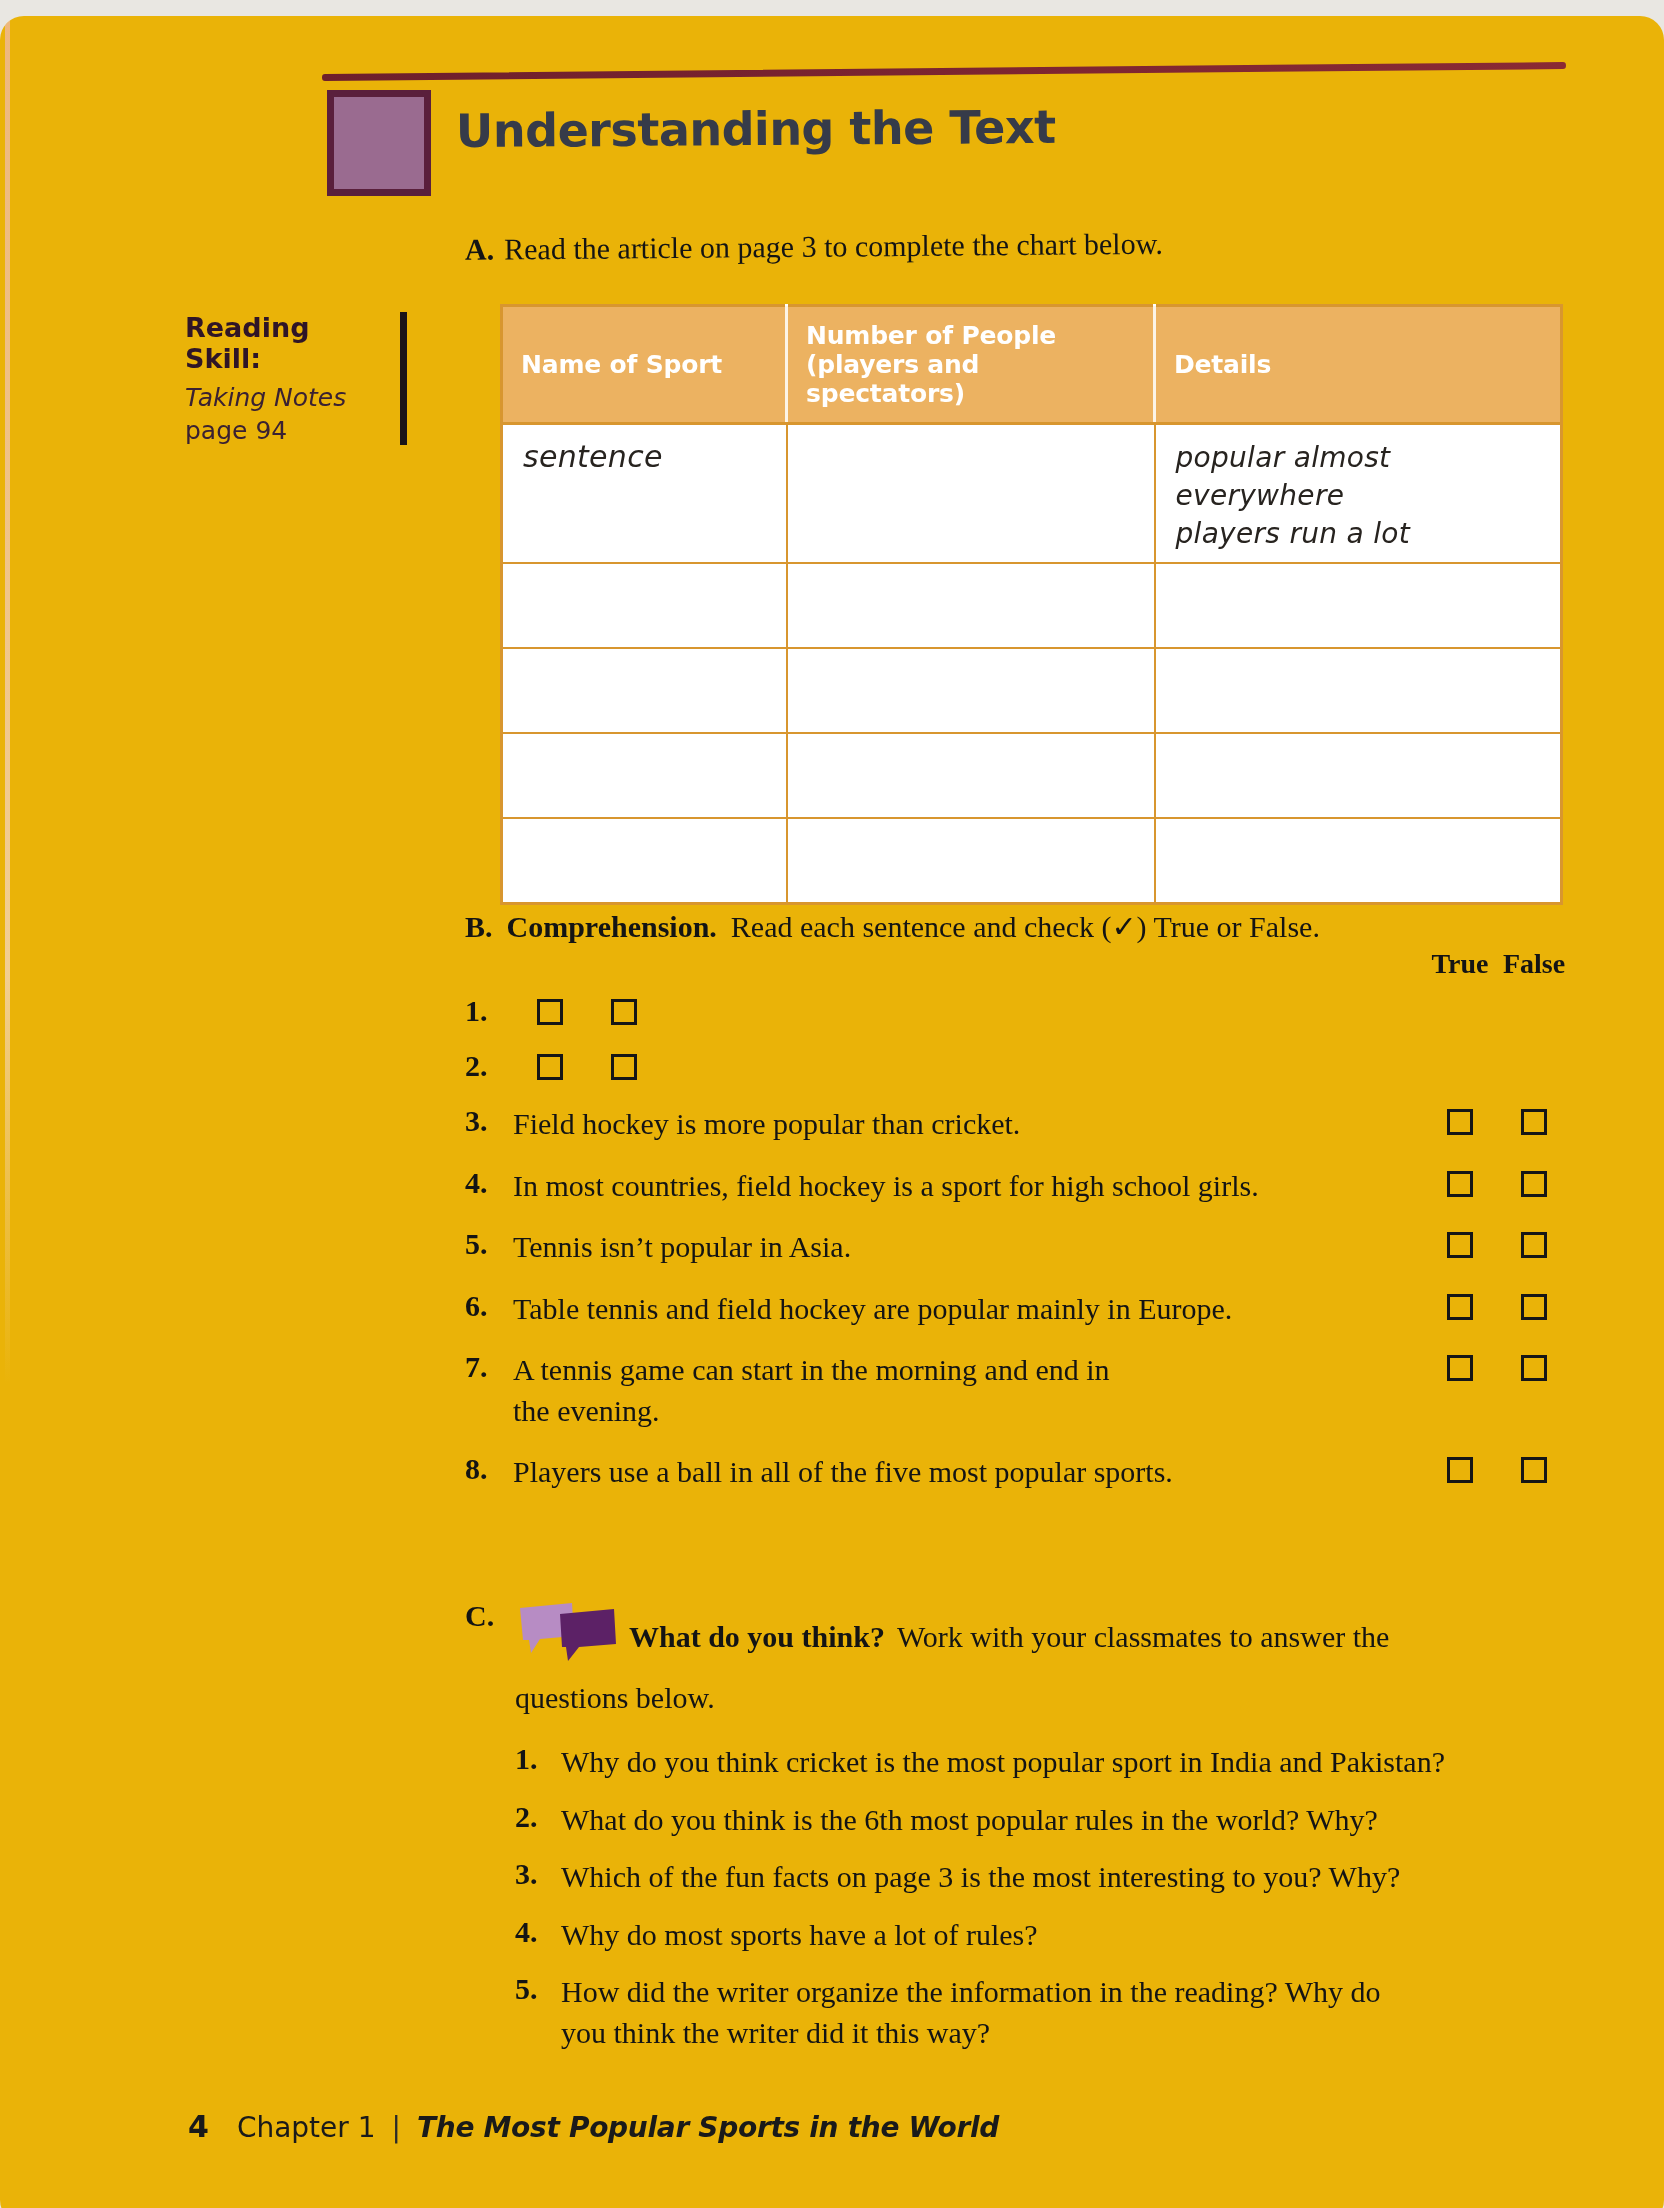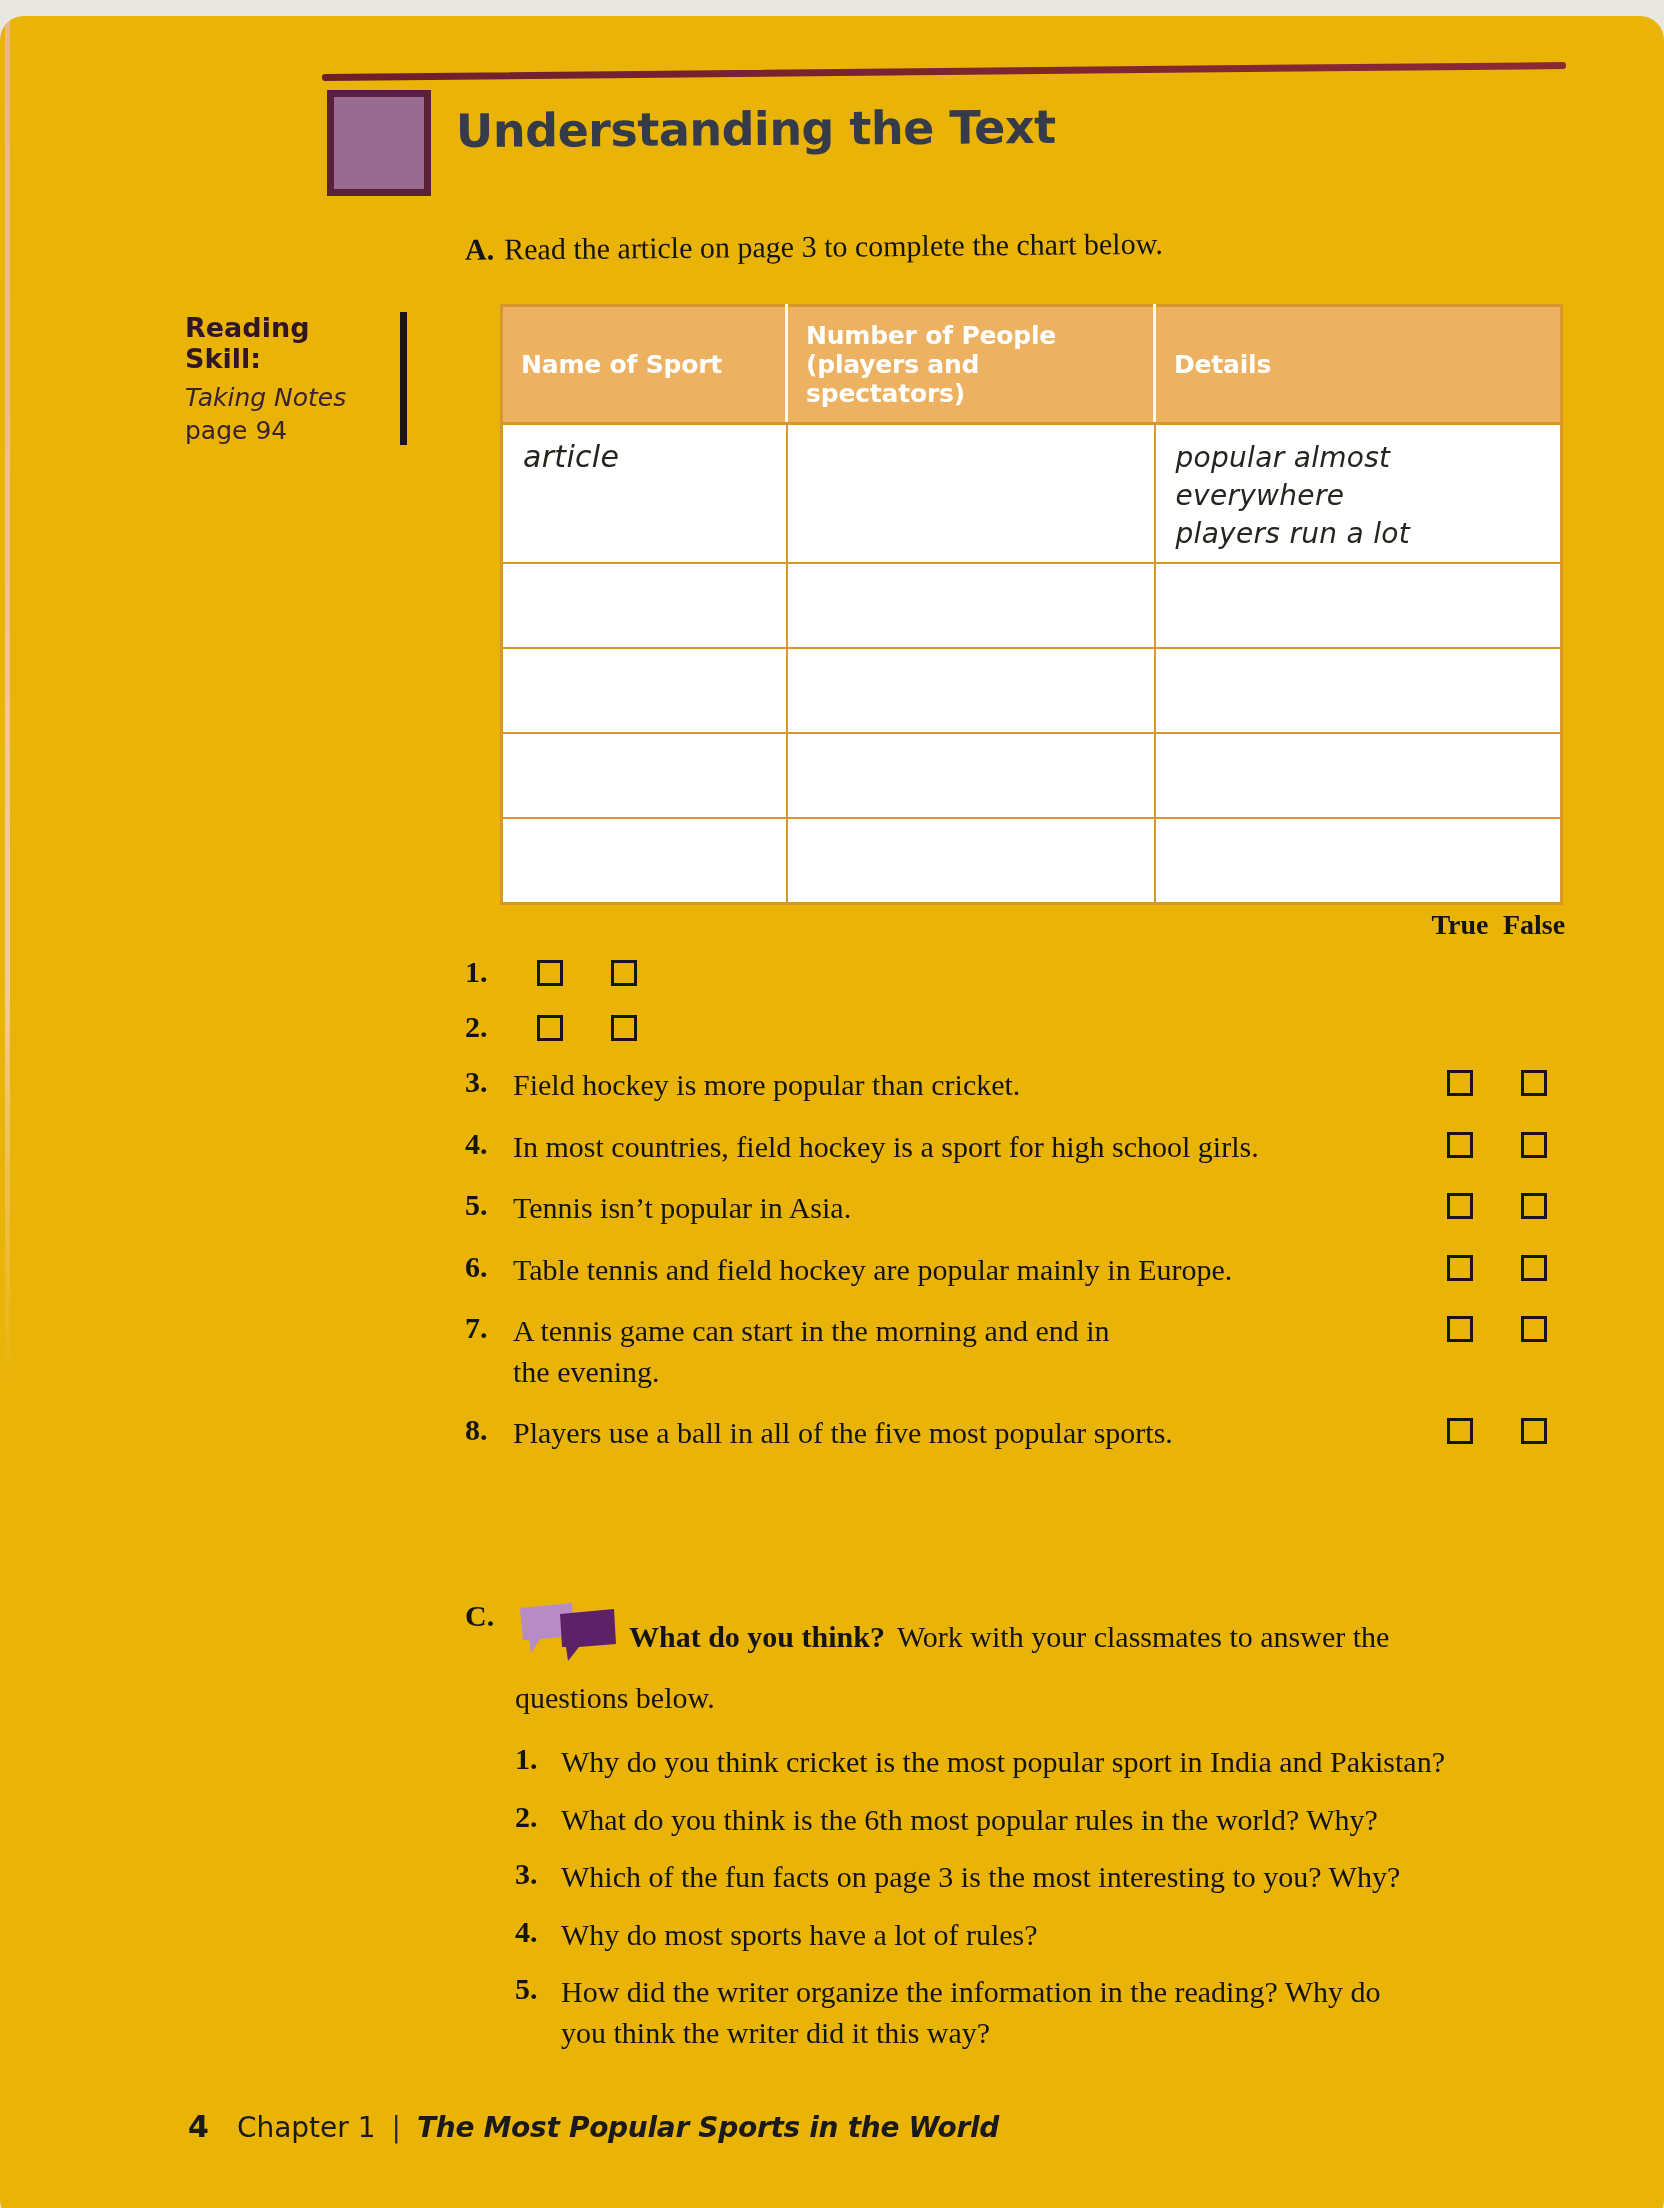--- a/index.html
+++ b/index.html
@@ -111,21 +111,21 @@
       </colgroup>
     <thead>
       <tr>
         <th>Name of Sport</th>
         <th>Number of People (players and spectators)</th>
         <th>Details</th>
       </tr>
     </thead>
     <tbody>
       <tr class="row-tall">
-        <td class="hand">article</td>
+        <td class="hand">sentence</td>
         <td></td>
         <td class="hand hand-sm pre">popular almost everywhere
 players run a lot</td>
       </tr>
       <tr class="row-std">
           <td></td>
           <td></td>
           <td></td>
         </tr>
       <tr class="row-std">
@@ -140,20 +140,23 @@
         </tr>
       <tr class="row-std">
           <td></td>
           <td></td>
           <td></td>
         </tr>
     </tbody>
   </table>
 
   <section class="sec-b">
+    <p class="sec-b-head">
+      <span class="bold">B.</span><span class="bold">Comprehension.</span><span>Read each sentence and check (✓) True or False.</span>
+    </p>
     <div class="tf-head">
       <span class="spacer"></span>
       <span class="tf-col">True</span>
       <span class="tf-col">False</span>
     </div>
 
     <div class="tf-row">
       <span class="num">1.</span>
       <span class="cb-col">
           <span class="checkbox"></span>

